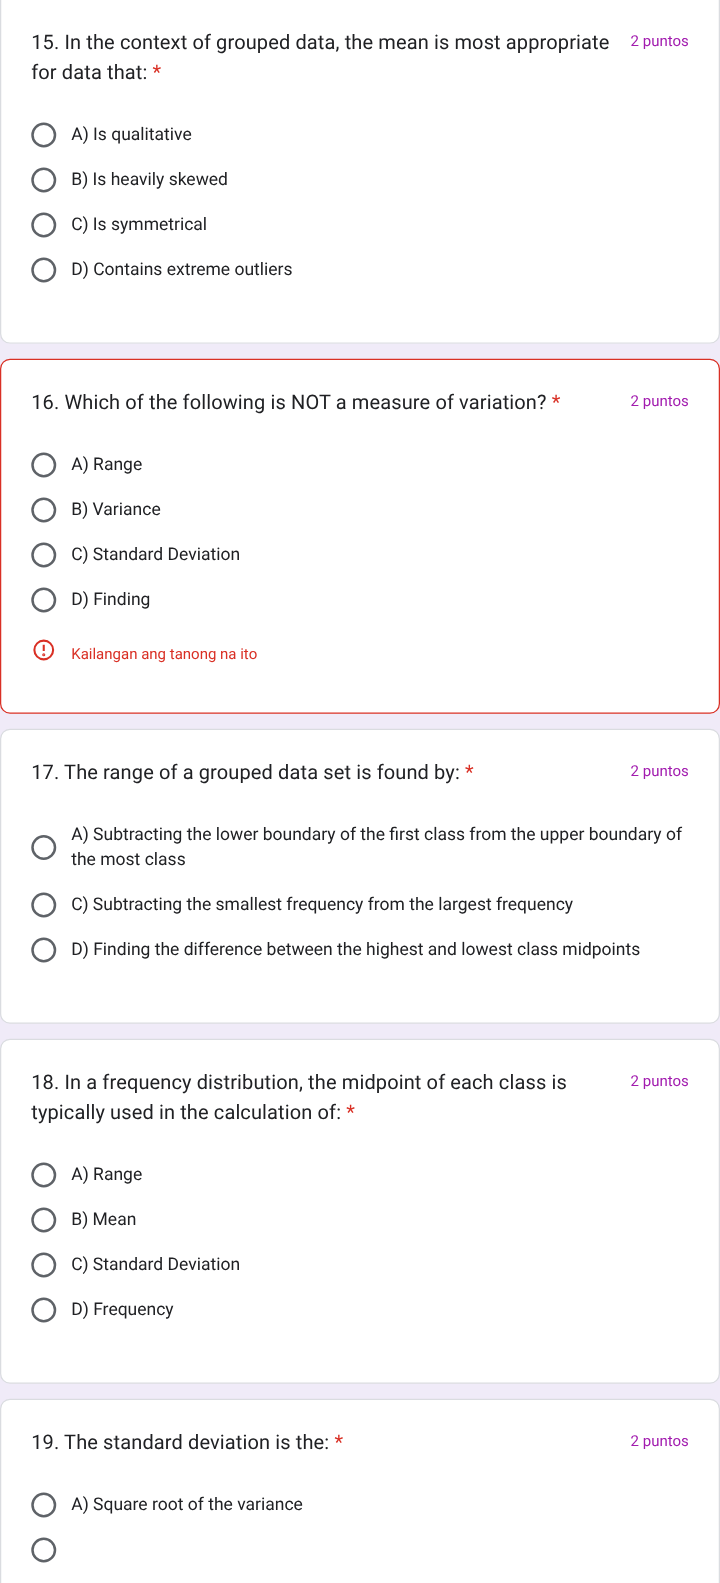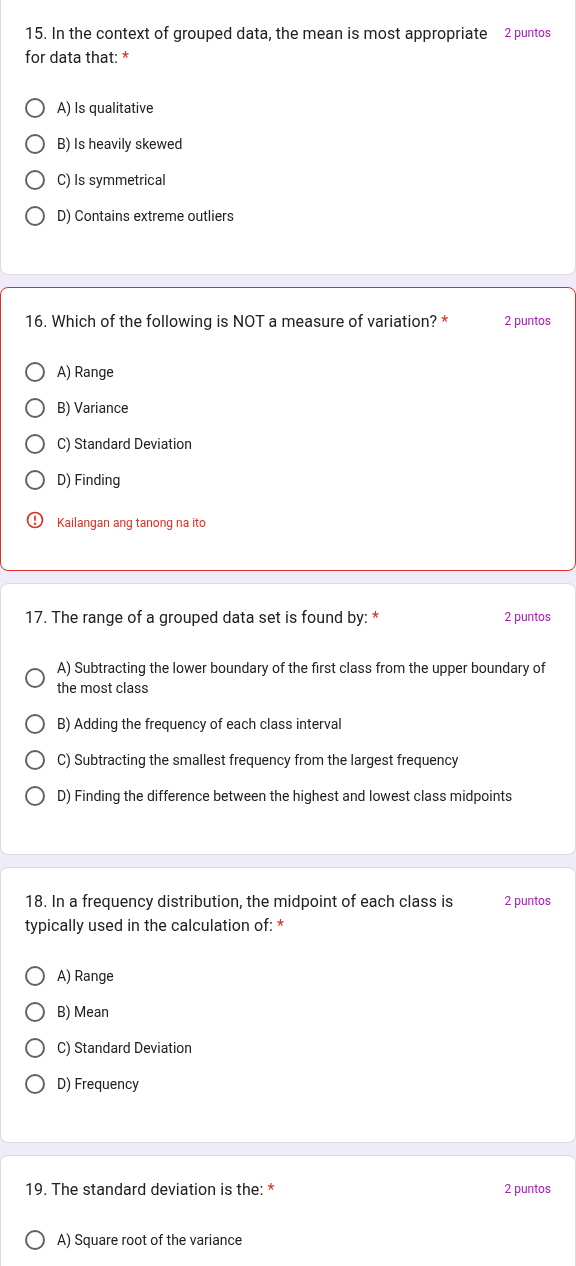--- a/index.html
+++ b/index.html
@@ -159,24 +159,20 @@
     </div>
     <div class="points">2 puntos</div>
   </div>
   <div class="options">
     <label class="option">
         <span class="radio"></span>
         <span class="opt-label">A) Subtracting the lower boundary of the first class from the upper boundary of the most class</span>
       </label>
     <label class="option">
         <span class="radio"></span>
-        <span class="opt-label">B) Adding the frequency of each class interval</span>
-      </label>
-    <label class="option">
-        <span class="radio"></span>
         <span class="opt-label">C) Subtracting the smallest frequency from the largest frequency</span>
       </label>
     <label class="option">
         <span class="radio"></span>
         <span class="opt-label">D) Finding the difference between the highest and lowest class midpoints</span>
       </label>
   </div>
 </div>
 
 <div class="card">

